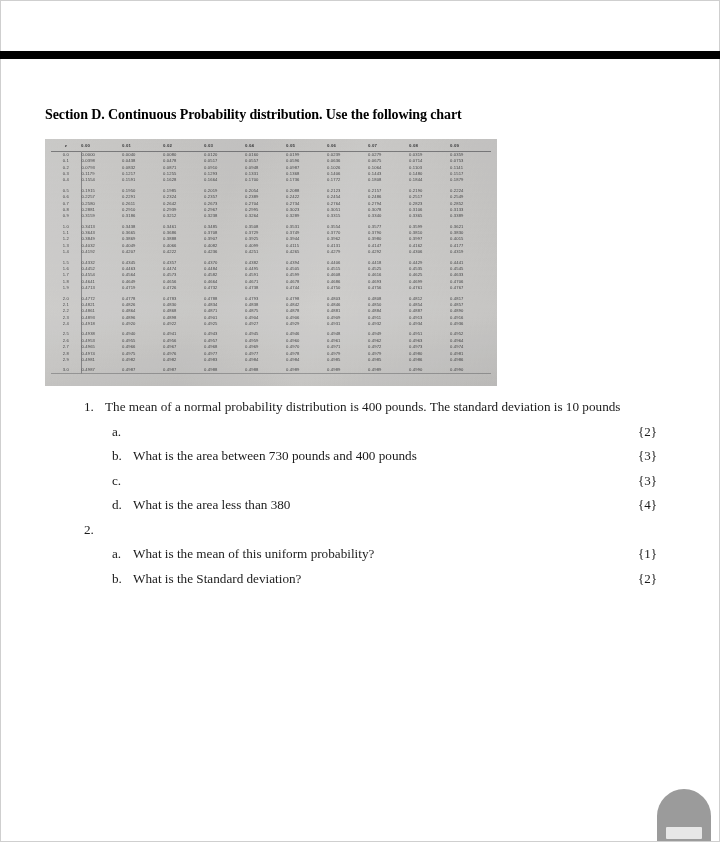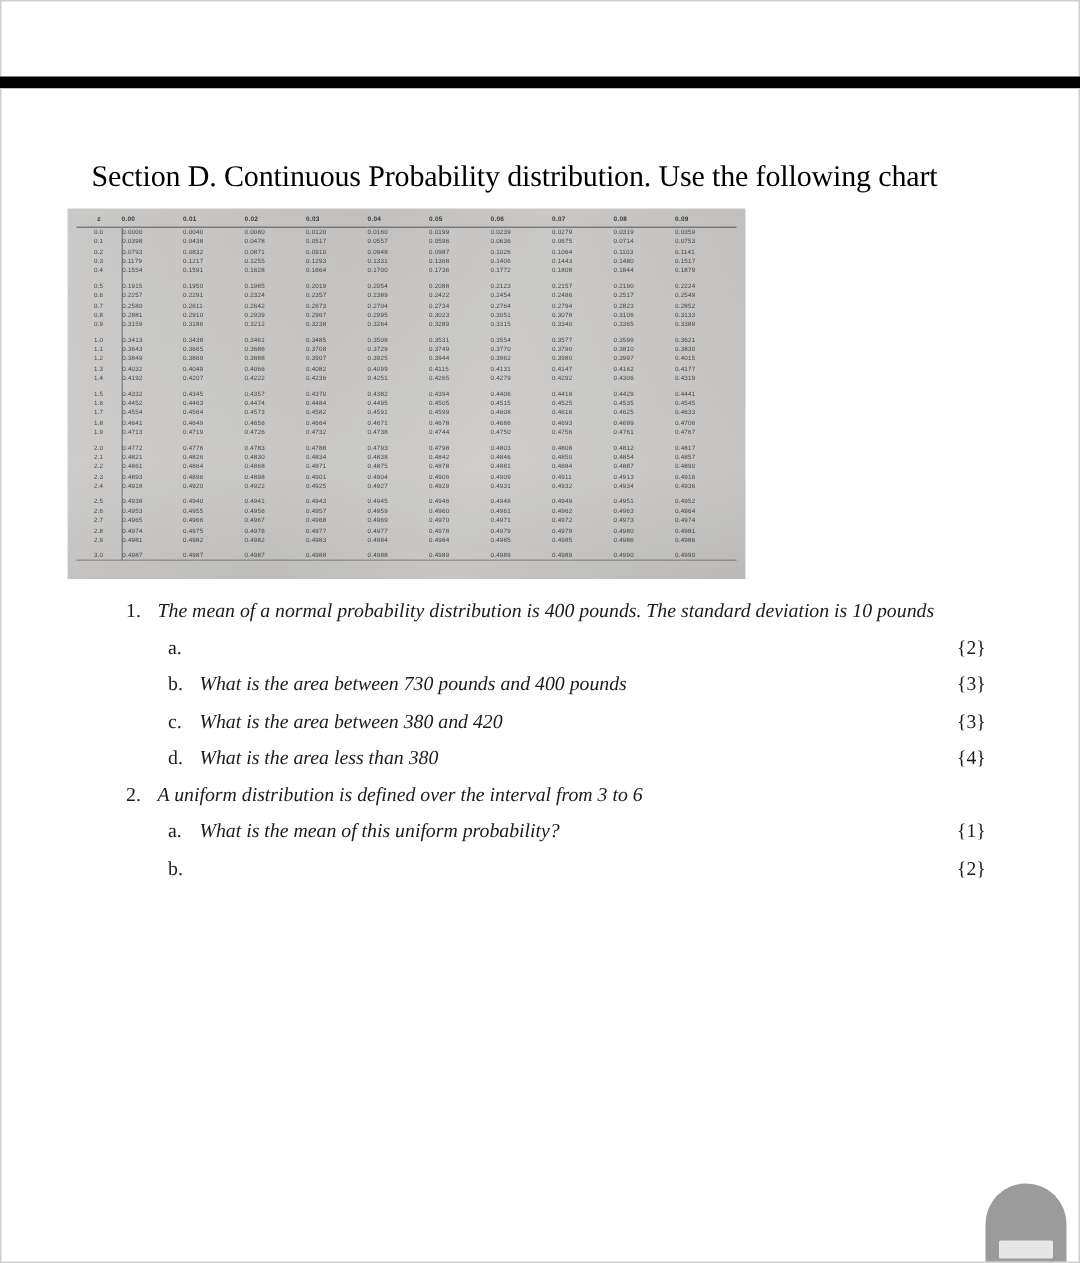--- a/index.html
+++ b/index.html
@@ -40,25 +40,25 @@
     border-left: 1px solid #cfcfcf;
     border-right: 1px solid #cfcfcf;
     border-bottom: 1px solid #cfcfcf;
     box-sizing: border-box;
     overflow: hidden;
   }
 
   
   #section-heading {
     position: absolute;
-    left: 60px;
+    left: 44px;
     top: 48px;
     font-family: "Liberation Serif", serif;
-    font-size: 20px;
-    font-weight: normal;
+    font-size: 14px;
+    font-weight: bold;
     color: #000000;
     letter-spacing: -0.1px;
     white-space: nowrap;
   }
 
   
   #ztable-figure {
     position: absolute;
     left: 44px;
     top: 80px;
@@ -158,21 +158,21 @@
     color: #1b1b1b;
     height: 24.5px;
   }
   .q-row.level1 { padding-left: 83px; }
   .q-row.level2 { padding-left: 111px; }
   .q-marker {
     width: 21px;
     flex: 0 0 21px;
     text-align: left;
   }
-  .q-text { white-space: nowrap; font-style: italic; }
+  .q-text { white-space: nowrap; }
   .q-marks {
     position: absolute;
     right: 64px;
     font-family: "Liberation Serif", serif;
     font-size: 13px;
     color: #1b1b1b;
   }
 
   
   #corner-widget {
@@ -719,39 +719,38 @@
         <span class="q-marker">a.</span>
         <span class="q-marks">{2}</span>
       </div>
       <div class="q-row level2">
         <span class="q-marker">b.</span>
         <span class="q-text">What is the area between 730 pounds and 400 pounds</span>
         <span class="q-marks">{3}</span>
       </div>
       <div class="q-row level2">
         <span class="q-marker">c.</span>
-        <span class="q-text">What is the area between 380 and 420</span>
         <span class="q-marks">{3}</span>
       </div>
       <div class="q-row level2">
         <span class="q-marker">d.</span>
         <span class="q-text">What is the area less than 380</span>
         <span class="q-marks">{4}</span>
       </div>
       <div class="q-row level1">
         <span class="q-marker">2.</span>
-        <span class="q-text">A uniform distribution is defined over the interval from 3 to 6</span>
       </div>
       <div class="q-row level2">
         <span class="q-marker">a.</span>
         <span class="q-text">What is the mean of this uniform probability?</span>
         <span class="q-marks">{1}</span>
       </div>
       <div class="q-row level2">
         <span class="q-marker">b.</span>
+        <span class="q-text">What is the Standard deviation?</span>
         <span class="q-marks">{2}</span>
       </div>
     </div>
 
   <div id="corner-widget">
     <div id="corner-widget-slot"></div>
   </div>
 
 </div>
 

